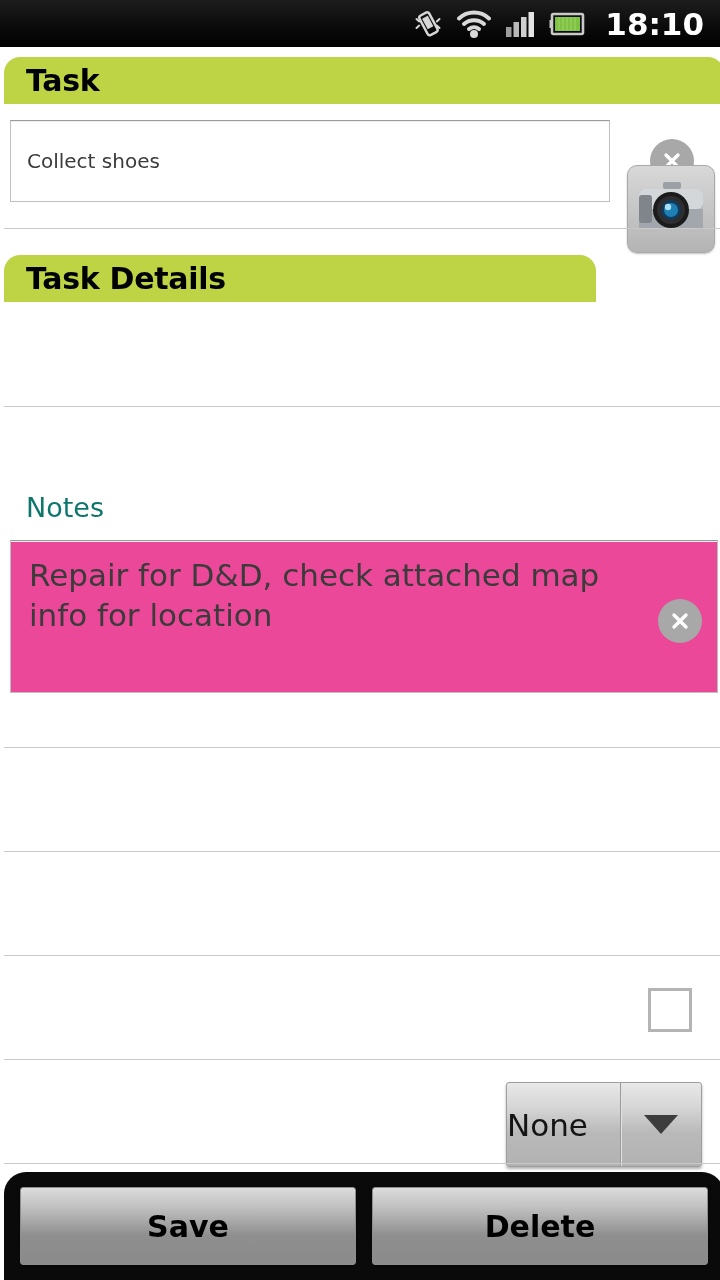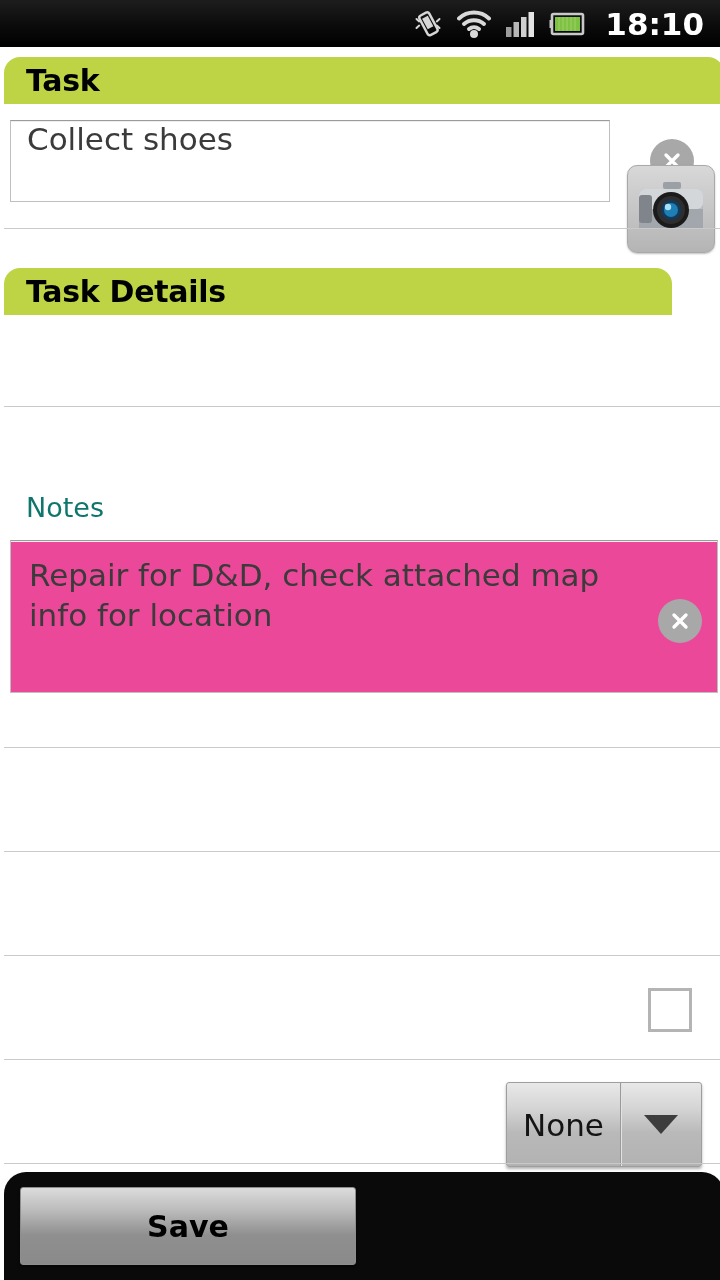--- a/index.html
+++ b/index.html
@@ -39,37 +39,37 @@
     color:#000;
     font-size:30px;
     font-weight:bold;
     letter-spacing:-0.3px;
   }
   .hdr-task{
     position:absolute; left:0; top:10px; width:720px;
     border-top-left-radius:16px; border-top-right-radius:16px;
   }
   .hdr-details{
-    position:absolute; left:0; top:208px; width:668px;
-    border-top-left-radius:16px; border-top-right-radius:16px;margin-top:13px;
+    position:absolute; left:0; top:208px; width:592px;
+    border-top-left-radius:16px; border-top-right-radius:16px;
   }
 
   
   .task-row{
     position:absolute; left:0; top:57px; width:720px; height:118px;
   }
   .task-input{
     position:absolute; left:6px; top:16px; width:600px; height:82px;
     background:#fff;
     border:1px solid #bfbfbf;
     border-top-color:#9a9a9a;
     box-shadow:inset 0 1px 0 #efefef;
-    display:flex; 
+    display:flex; align-items:center;
     padding:0 64px 0 16px;
-    font-size:31px; color:#3b3b3b;
+    font-size:20px; color:#3b3b3b;
     white-space:nowrap; overflow:hidden;
   }
   .clear-btn{
     position:absolute; width:44px; height:44px; border-radius:50%;
     background:#a8a8a8;
     display:flex; align-items:center; justify-content:center;
   }
   .clear-btn svg{ display:block; }
   .task-clear{ right:30px; top:35px; }
 
@@ -124,21 +124,21 @@
   
   .spinner{
     position:absolute; left:502px; top:1035px; width:196px; height:85px;
     border:1px solid #9e9e9e;
     border-radius:3px;
     background:linear-gradient(180deg,#e8e8e8 0%,#d5d5d5 30%,#b9b9b9 60%,#b2b2b2 100%);
     box-shadow:0 2px 3px rgba(0,0,0,.3);
     display:flex; align-items:center;
   }
   .spinner-value{
-    flex:0 0 113px; text-align:center;
+    flex:0 0 113px; 
     font-size:31px; color:#141414;
   }
   .spinner-divider{
     width:1px; height:100%; background:#9a9a9a;
     box-shadow:1px 0 0 #e2e2e2;
   }
   .spinner-arrow{
     flex:1; display:flex; align-items:center; justify-content:center;
   }
   .caret{
@@ -301,15 +301,16 @@
     <div class="spinner-value">None</div>
     <div class="spinner-divider"></div>
     <div class="spinner-arrow">
         <div class="caret"></div>
       </div>
   </div>
   <div class="hr" style="top:1116px;"></div>
 
   <div class="bottombar">
     <div class="btn">Save</div>
+    <div class="btn">Delete</div>
   </div>
 
 </div>
 
 </body></html>

